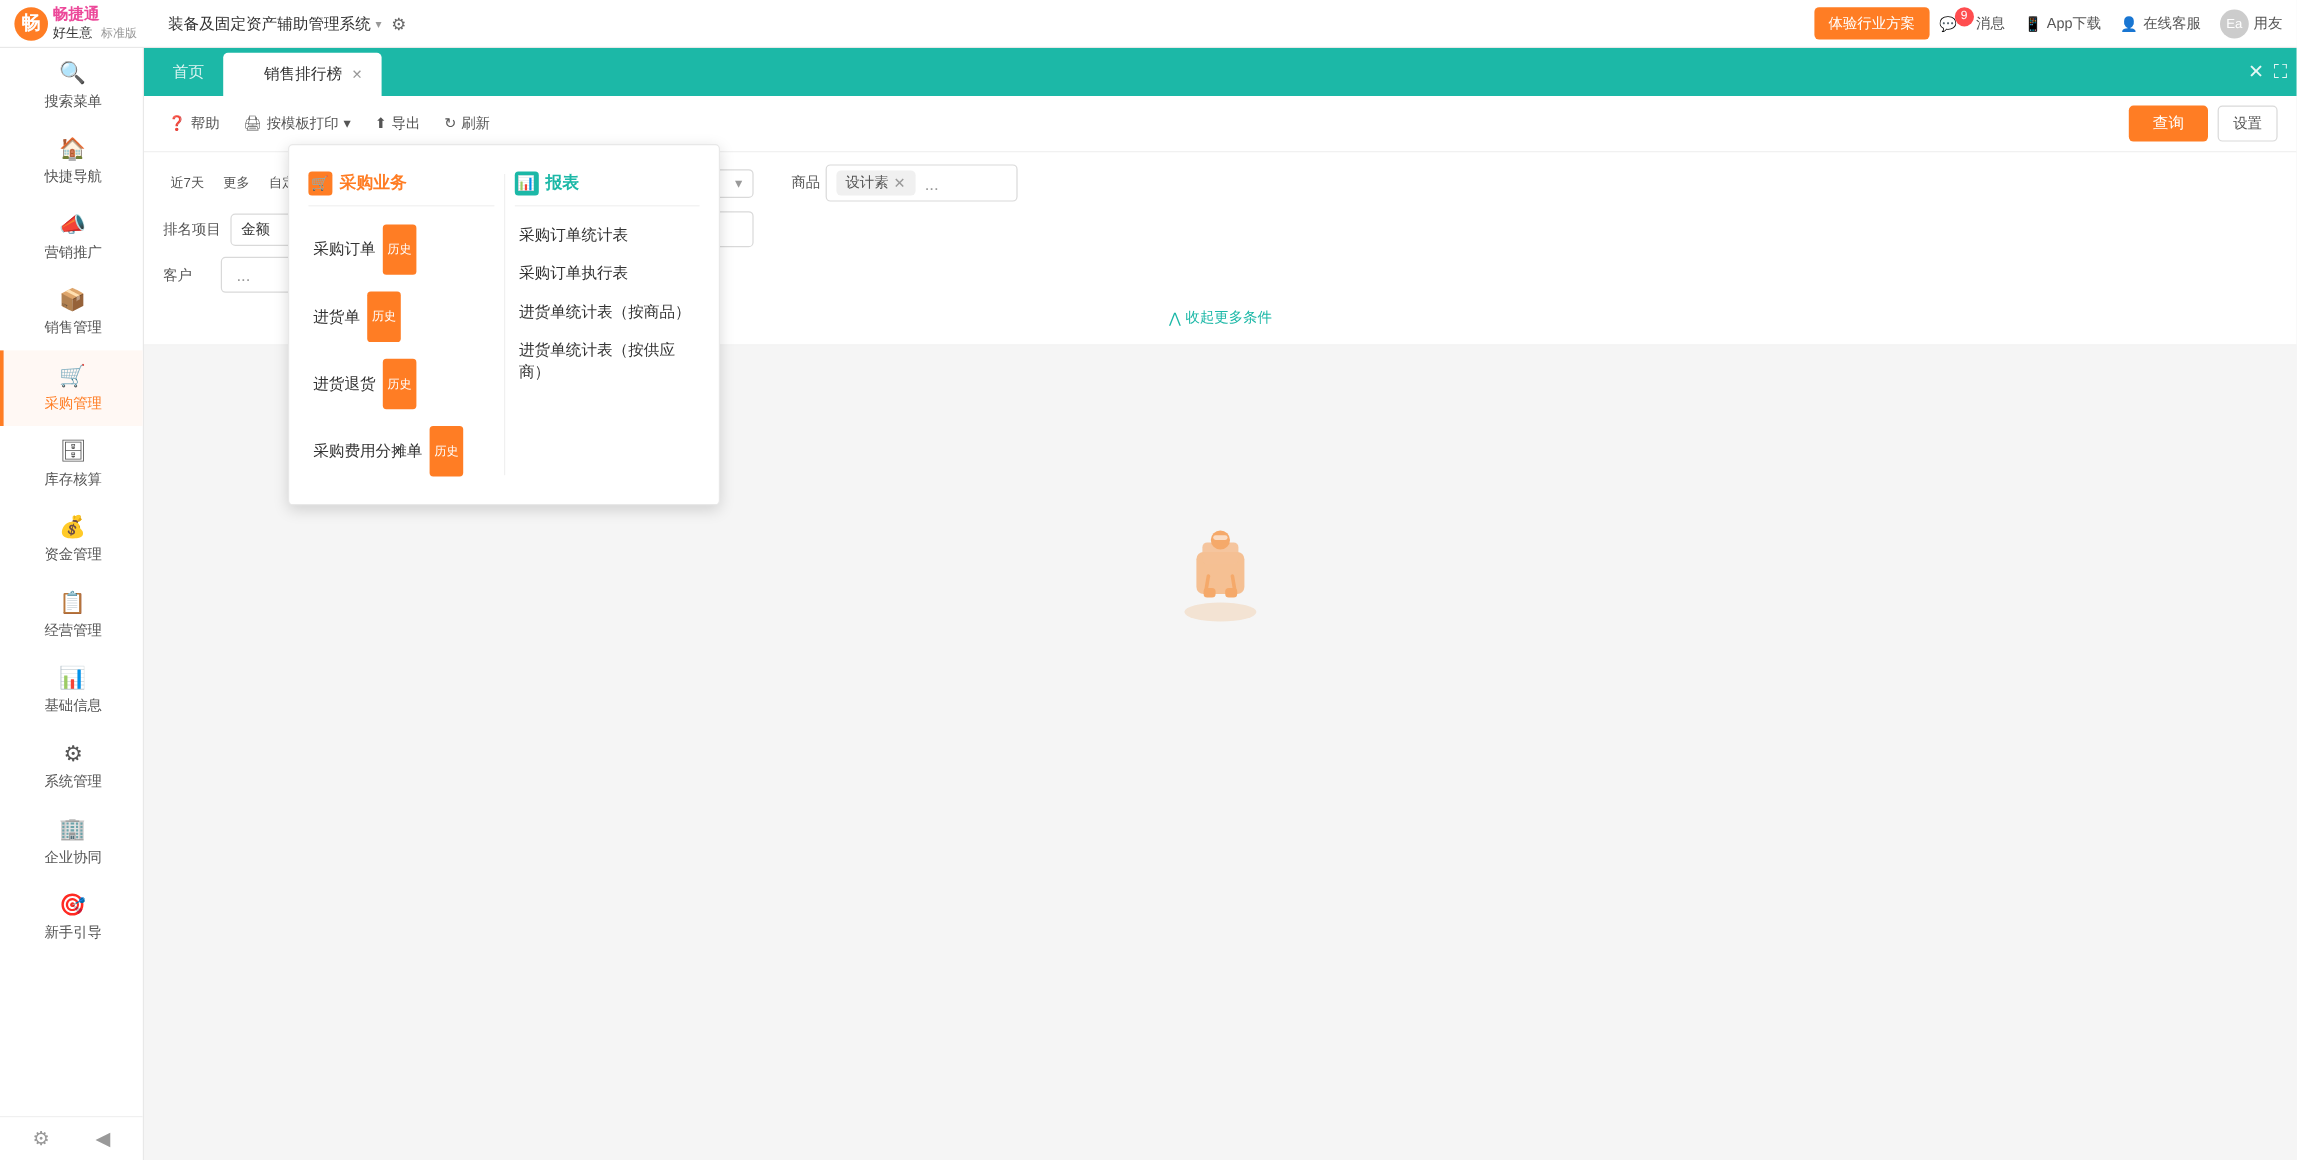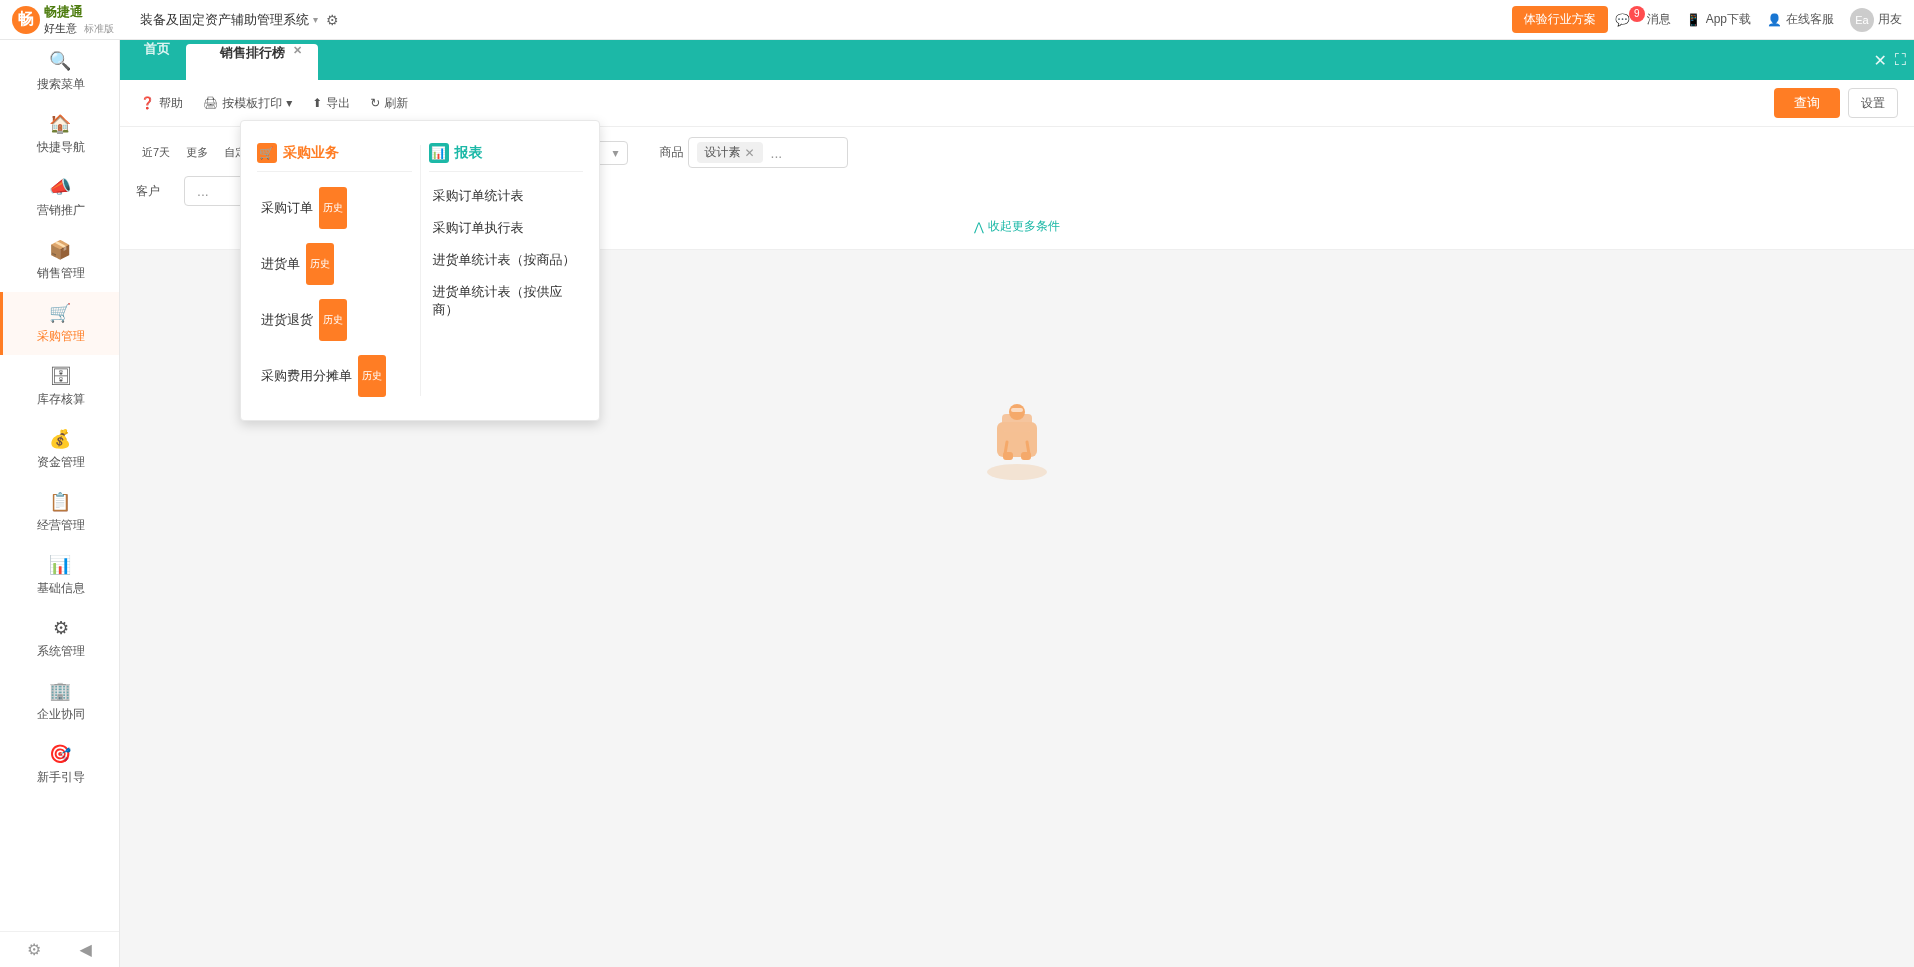--- a/index.html
+++ b/index.html
@@ -22,21 +22,21 @@
       width: 120px;
     }
     .logo-icon {
       width: 28px; height: 28px;
       background: #ff7d24;
       border-radius: 50%;
       display: flex; align-items: center; justify-content: center;
       color: #fff; font-size: 16px; font-weight: bold;
     }
     .logo-text { font-size: 11px; color: #333; line-height: 1.3; }
-    .logo-text .brand { color: #4d7c0f; font-weight: bold; font-size: 13px; }
+    .logo-text .brand { color: #ec4899; font-weight: bold; font-size: 13px; }
     .topbar-system {
       display: flex; align-items: center; gap: 4px;
       color: #333; font-size: 13px; flex: 1;
     }
     .topbar-system .dropdown-arrow { color: #999; font-size: 10px; }
     .topbar-gear { color: #666; font-size: 14px; cursor: pointer; margin-left: 4px; }
     .topbar-btn {
       background: #ff7d24; color: #fff; border: none;
       padding: 5px 12px; border-radius: 4px; font-size: 12px; cursor: pointer;
     }
@@ -84,22 +84,22 @@
     .main { flex: 1; display: flex; flex-direction: column; overflow: hidden; }
 
     
     .tabbar {
       height: 40px; background: #1cb8a7;
       display: flex; align-items: center; padding: 0 8px;
       gap: 0;
     }
     .tab {
       height: 40px; padding: 0 16px;
-      display: flex; align-items: flex-start; gap: 4px;
-      cursor: pointer; font-size: 13px; color: rgba(255,255,255,0.85); font-weight: bold;
+      display: flex; align-items: center; gap: 4px;
+      cursor: pointer; font-size: 13px; color: rgba(255,255,255,0.85);
     }
     .tab.active {
       background: #fff; color: #333; border-radius: 4px 4px 0 0;
       margin-top: 4px; height: 36px; padding-left: 34px;
     }
     .tab .close-x { font-size: 11px; color: #999; margin-left: 4px; }
     .tabbar-right { margin-left: auto; display: flex; gap: 8px; align-items: center; }
     .tabbar-icon-btn { color: rgba(255,255,255,0.9); font-size: 16px; cursor: pointer; }
 
     
@@ -394,20 +394,36 @@
             <div class="filter-input">
               <div class="filter-tag">
                 <span>设计素</span>
                 <span class="remove">✕</span>
               </div>
               <span class="dots-btn">...</span>
             </div>
           </div>
         </div>
 
+        <div class="filter-row">
+          <div style="display:flex;align-items:center;gap:8px;">
+            <span class="filter-label">排名项目</span>
+            <div class="filter-select">
+              <span>金额</span>
+              <span style="margin-left:auto;color:#999;">▾</span>
+            </div>
+          </div>
+
+          <div style="display:flex;align-items:center;gap:8px;margin-left:16px;">
+            <span class="filter-label">业务员</span>
+            <div class="filter-input">
+              <span class="dots-btn">...</span>
+            </div>
+          </div>
+        </div>
 
         <div class="filter-row">
           <div style="display:flex;align-items:center;gap:24px;">
             <span class="filter-label">客户</span>
             <div class="filter-input">
               <span class="dots-btn">...</span>
             </div>
           </div>
         </div>
 

